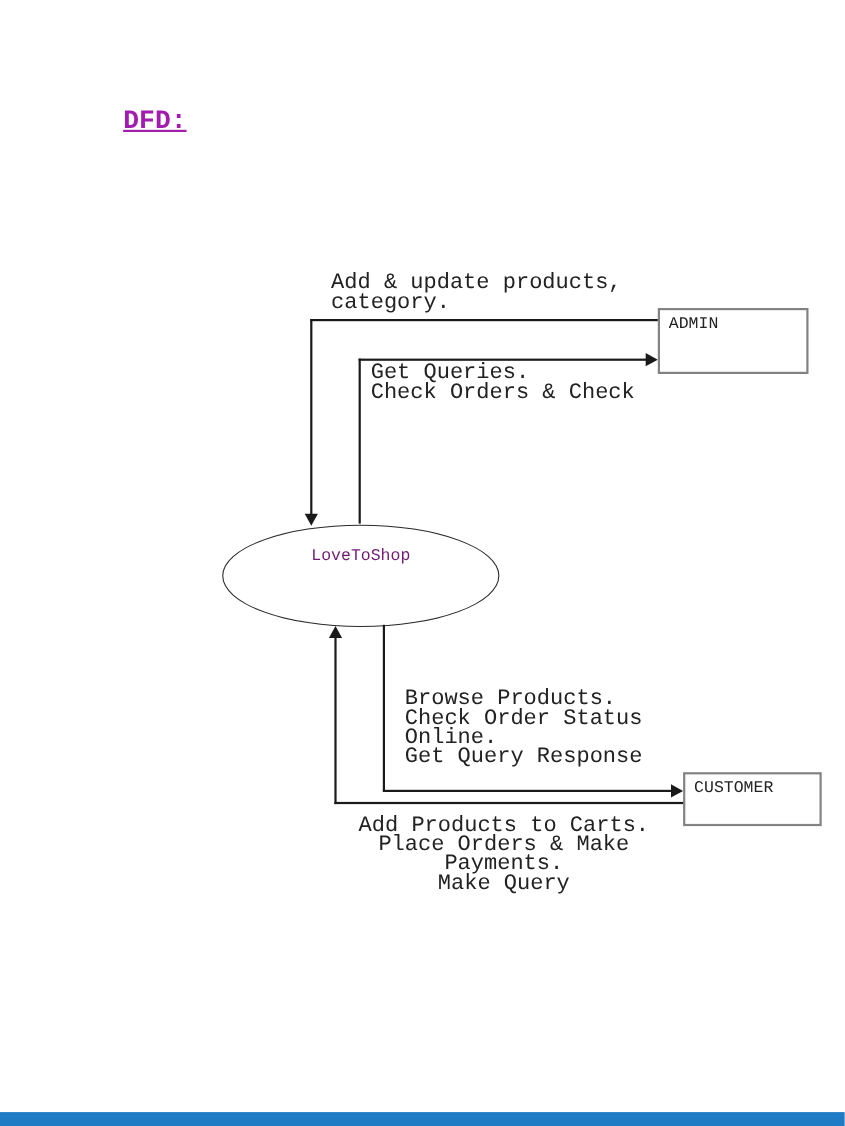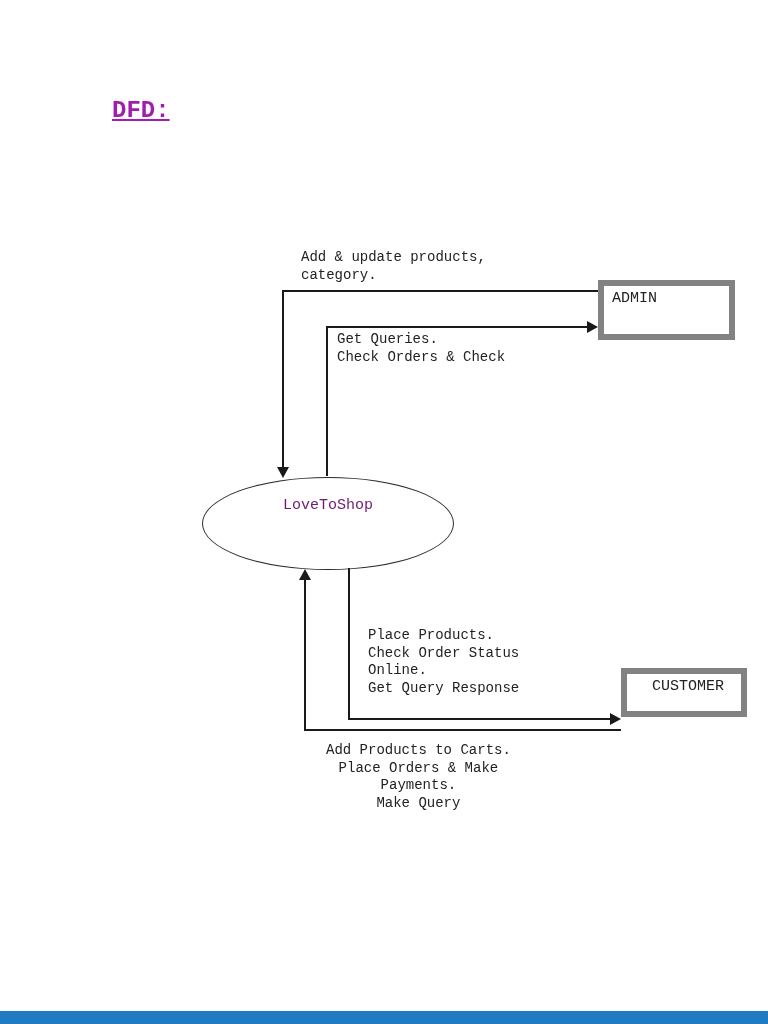--- a/index.html
+++ b/index.html
@@ -16,40 +16,40 @@
     letter-spacing: 0px;
     color: #a21caf;
     white-space: pre;
     text-decoration: underline;
   }
   #title    { left: 112px; top: 99px; }
   #subtitle { left: 112px; top: 183px; }
 
   .flow-label {
     position: absolute;
-    font-size: 14px;
+    font-size: 20px;
     line-height: 17.5px;
     white-space: pre-line;
     color: #222222;
   }
   #label-admin-to-process    { left: 301px; top: 249px; }
   #label-process-to-admin    { left: 337px; top: 331px; }
   #label-process-to-customer { left: 368px; top: 627px; }
   #label-customer-to-process { left: 326px; top: 742px; text-align: center; }
 
   .entity-box {
     position: absolute;
-    border: 6px solid #a16207;
+    border: 2px solid #a16207;
     background: #ffffff;
     font-size: 15px;
     padding: 4px 0 0 8px;
     color: #222222;
   }
   #admin-box    { left: 598px; top: 280px; width: 137px; height: 60px; }
-  #customer-box { left: 621px; top: 668px; width: 126px; height: 49px; text-align: center; }
+  #customer-box { left: 621px; top: 702px; width: 126px; height: 49px; }
 
   .process-ellipse {
     position: absolute;
     left: 202px; top: 477px; width: 252px; height: 93px;
     border: 1.5px solid #2b2b2b;
     border-radius: 50%;
     background: #ffffff;
     text-align: center;
     font-size: 15px;
     padding-top: 19px;
@@ -93,21 +93,21 @@
 <body>
 
 <div class="page">
 
   <div id="title" class="heading">DFD:</div>
 
   <div id="label-admin-to-process" class="flow-label">Add &amp; update products,
 category.</div>
   <div id="label-process-to-admin" class="flow-label">Get Queries.
 Check Orders &amp; Check</div>
-  <div id="label-process-to-customer" class="flow-label">Place Products.
+  <div id="label-process-to-customer" class="flow-label">Browse Products.
 Check Order Status
 Online.
 Get Query Response</div>
   <div id="label-customer-to-process" class="flow-label">Add Products to Carts.
 Place Orders &amp; Make
 Payments.
 Make Query</div>
 
   <div id="admin-box" class="entity-box" style="border-color: rgb(130, 130, 130);">
     <span>ADMIN</span>

